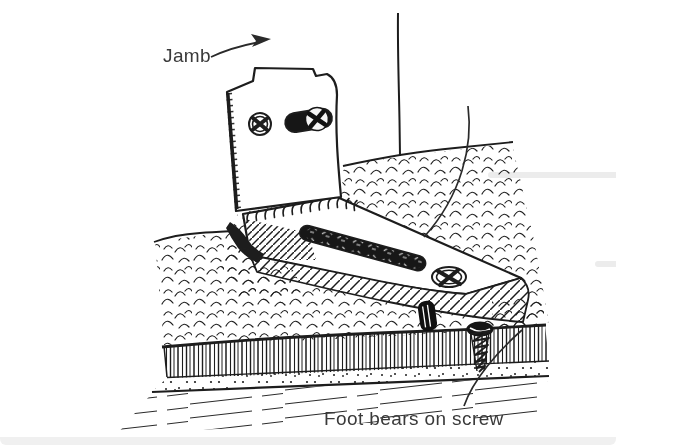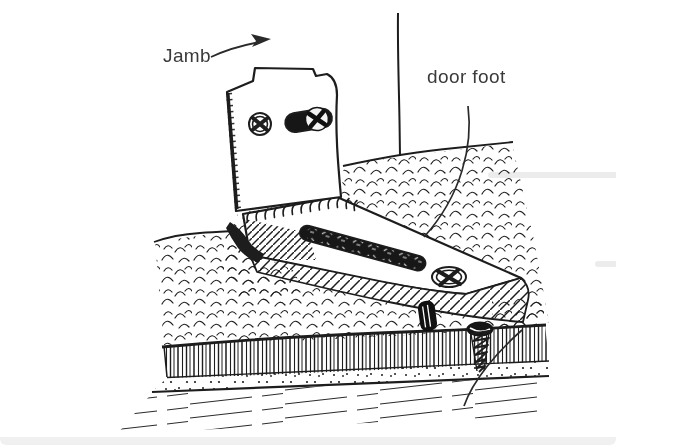--- a/index.html
+++ b/index.html
@@ -165,17 +165,17 @@
     <path d="M211,57 C226,50 243,45 260,42" stroke-width="1.8"></path>
     <path d="M271,39 L251,34 L256,41 L252,47 Z" fill="#2a2a2a" stroke="none"></path>
     <path d="M468,106 C473,145 462,195 424,237" stroke-width="1.7"></path>
     <path d="M464,406 C473,380 497,352 522,330" stroke-width="1.7"></path>
   </g>
 </svg>
 
 <div class="lbl" style="left:163px;top:46px;">Jamb</div>
 
 <div class="lbl" style="left:427px;top:67px;">
-  <span class="ln">door foot</span>
 </div>
 
+<div class="lbl" style="left:324px;top:409px;">Foot bears on screw</div>
 
 </div>
 
 </body></html>

